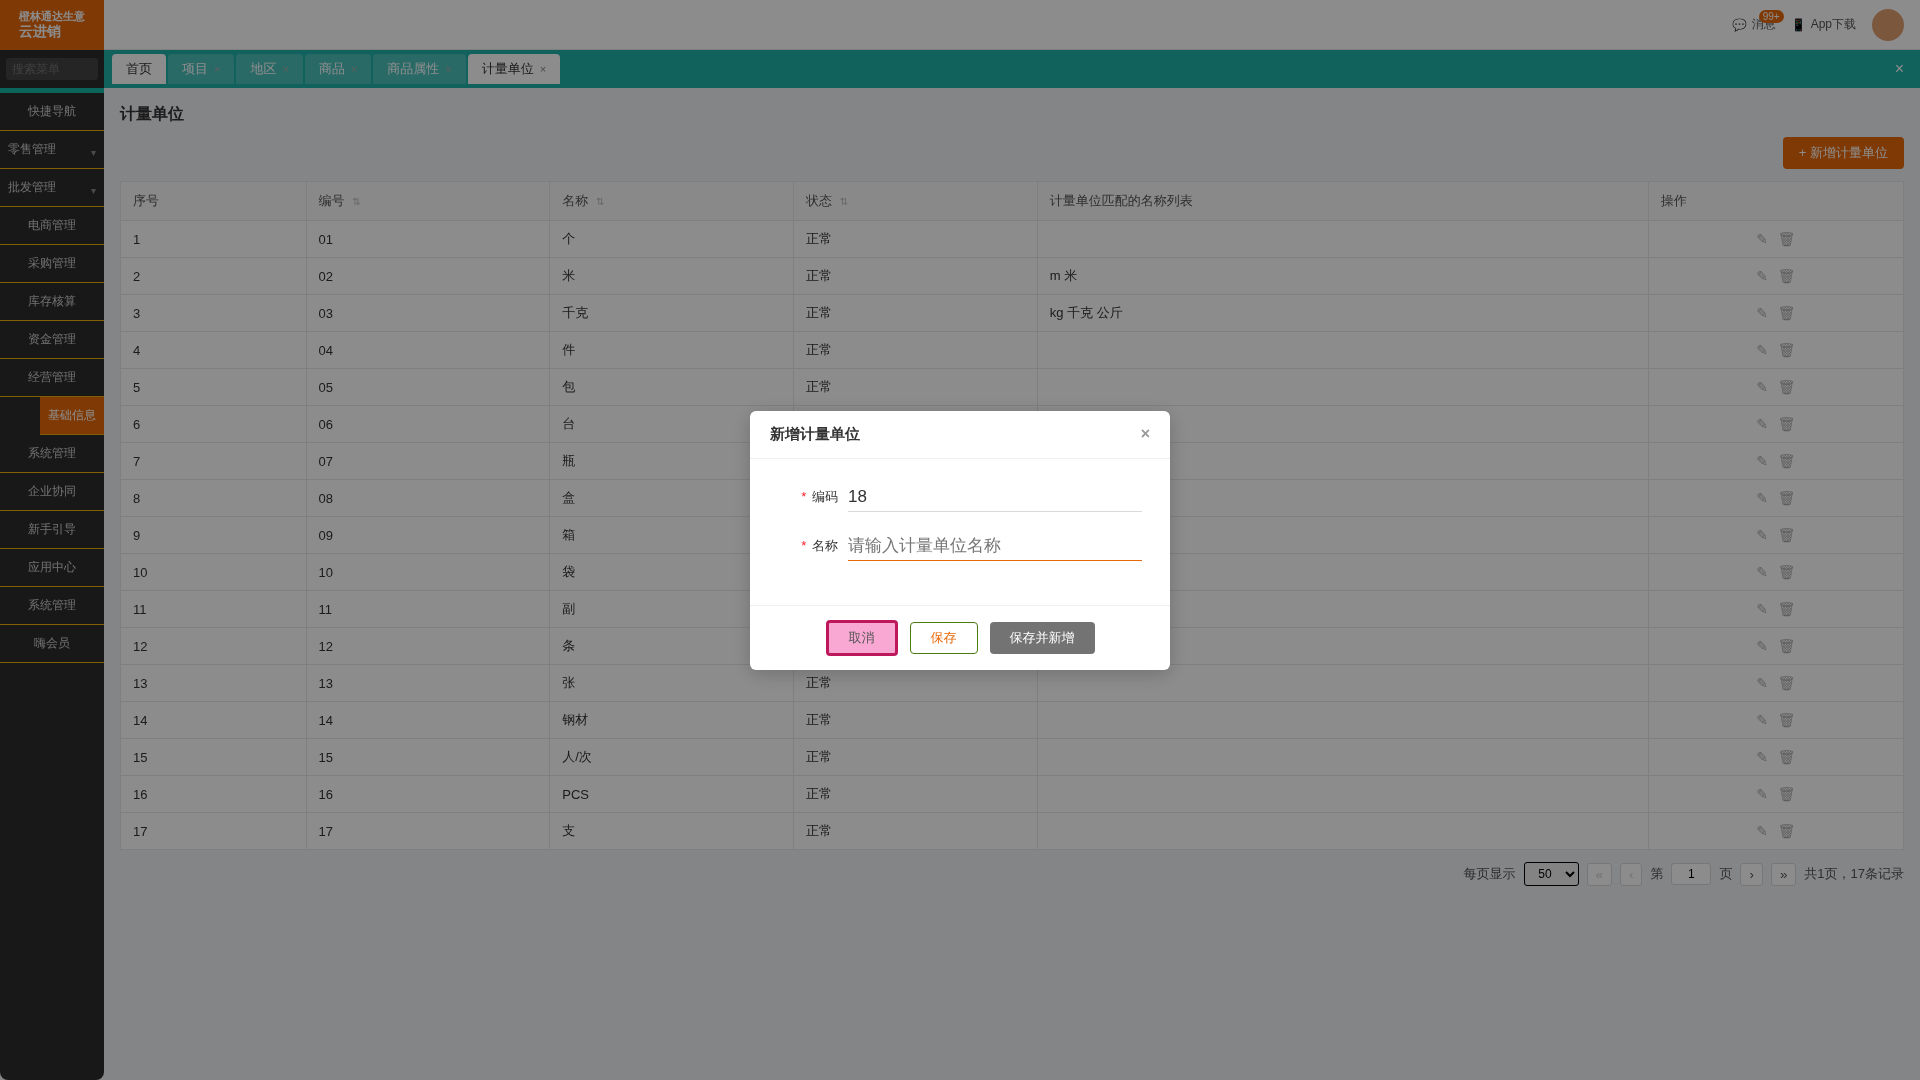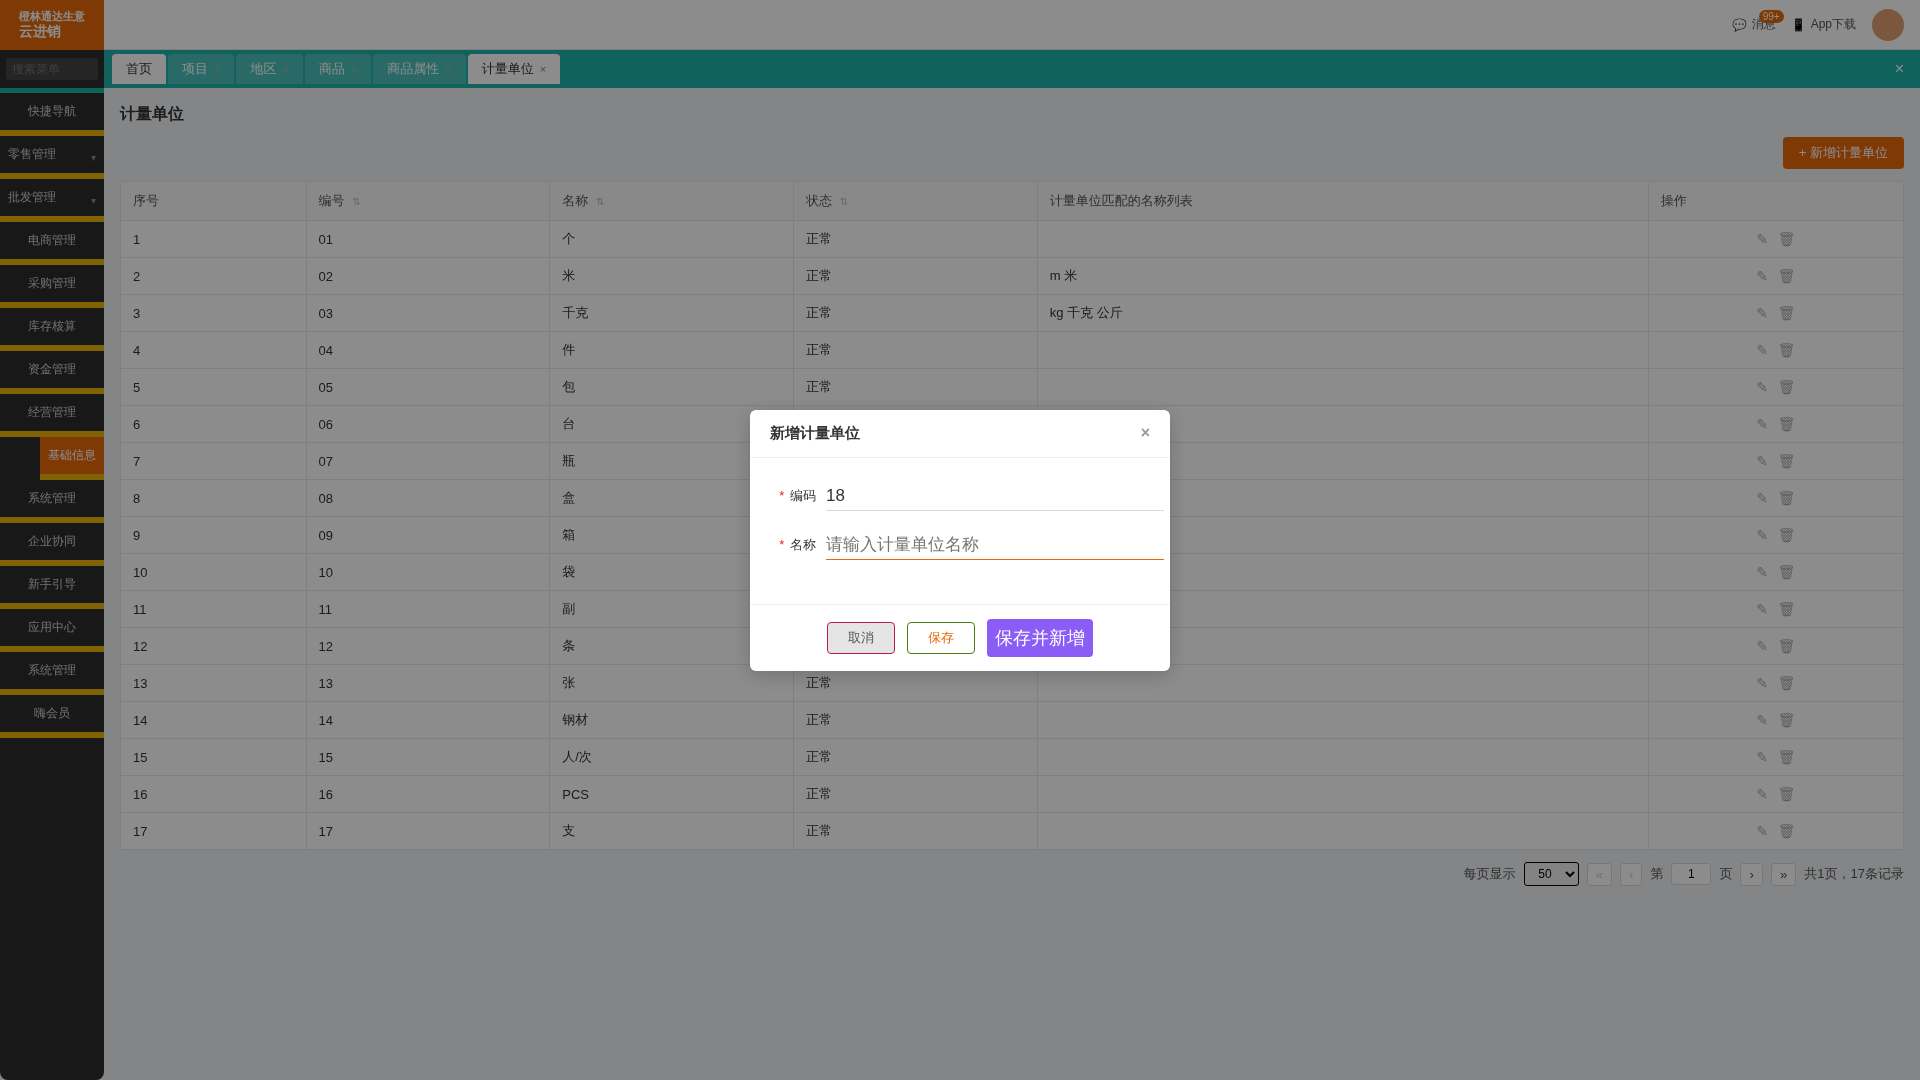--- a/index.html
+++ b/index.html
@@ -42,21 +42,21 @@
       width: 100%;
       padding: 4px 6px;
       outline: none;
     }
     .sidebar-nav-item {
       padding: 10px 6px;
       text-align: center;
       font-size: 12px;
       color: #ccc;
       cursor: pointer;
-      border-bottom: 6px solid #eab308;
+      border-bottom: 1px solid #eab308;
       display: flex;
       align-items: flex-end;
       justify-content: center;
     }
     .sidebar-nav-item.active { background: #e8690a; color: white; margin-left: 40px; }
     .sidebar-nav-item.has-arrow { justify-content: space-between; padding: 10px 8px; }
     .sidebar-nav-item .arrow { font-size: 10px; color: #888; }
 
     
     .main-content {
@@ -235,21 +235,21 @@
       padding: 14px 20px;
       border-bottom: 1px solid #f0f0f0;
       display: flex;
       align-items: center;
       justify-content: space-between;
       font-size: 15px;
       font-weight: bold;
       color: #333;
     }
     .modal-close { cursor: pointer; color: #999; font-size: 16px; }
-    .modal-body { padding: 24px 6px; }
+    .modal-body { padding: 24px 28px; }
     .form-row {
       display: flex;
       align-items: center;
       margin-bottom: 20px;
     }
     .form-label {
       width: 60px;
       text-align: right;
       margin-right: 10px;
       font-size: 13px;
@@ -269,44 +269,44 @@
     .form-input.active-input { border-bottom-color: #e8690a; }
     .modal-footer {
       padding: 14px 20px;
       border-top: 1px solid #f0f0f0;
       display: flex;
       align-items: center;
       justify-content: center;
       gap: 12px;
     }
     .btn-default {
-      border: 1px solid #be185d;
-      background: #e5e5e5;
+      border: 3px solid #be185d;
+      background: #f9a8d4;
       color: #555;
       padding: 6px 20px;
       border-radius: 4px;
       font-size: 13px;
       cursor: pointer;
     }
     .btn-save {
       background: white;
       border: 1px solid #4d7c0f;
       color: #e8690a;
       padding: 6px 20px;
       border-radius: 4px;
       font-size: 13px;
       cursor: pointer;
     }
     .btn-save-new {
-      background: #8b5cf6;
+      background: #737373;
       border: none;
       color: white;
-      padding: 7px 8px;
+      padding: 7px 20px;
       border-radius: 4px;
-      font-size: 18px;
+      font-size: 13px;
       cursor: pointer;
     }
 
     th .sort-icon { font-size: 10px; color: #bbb; margin-left: 4px; }
   </style>
 </head>
 <body>
 
 <div class="sidebar">
   <div class="sidebar-logo">

